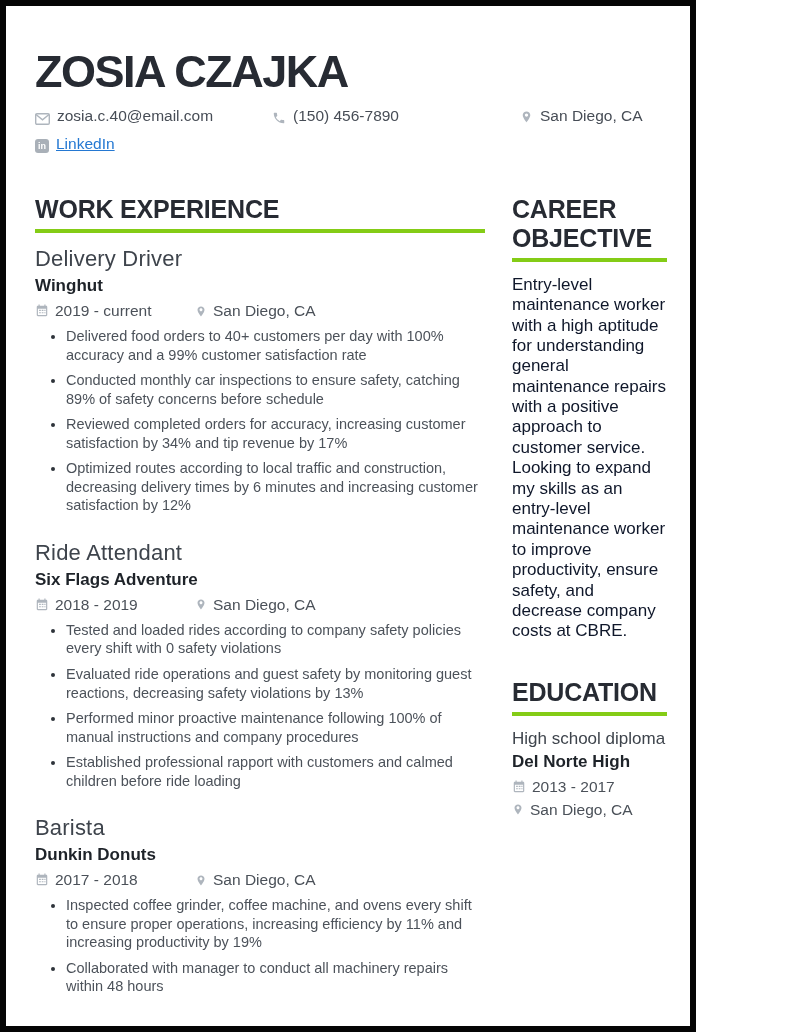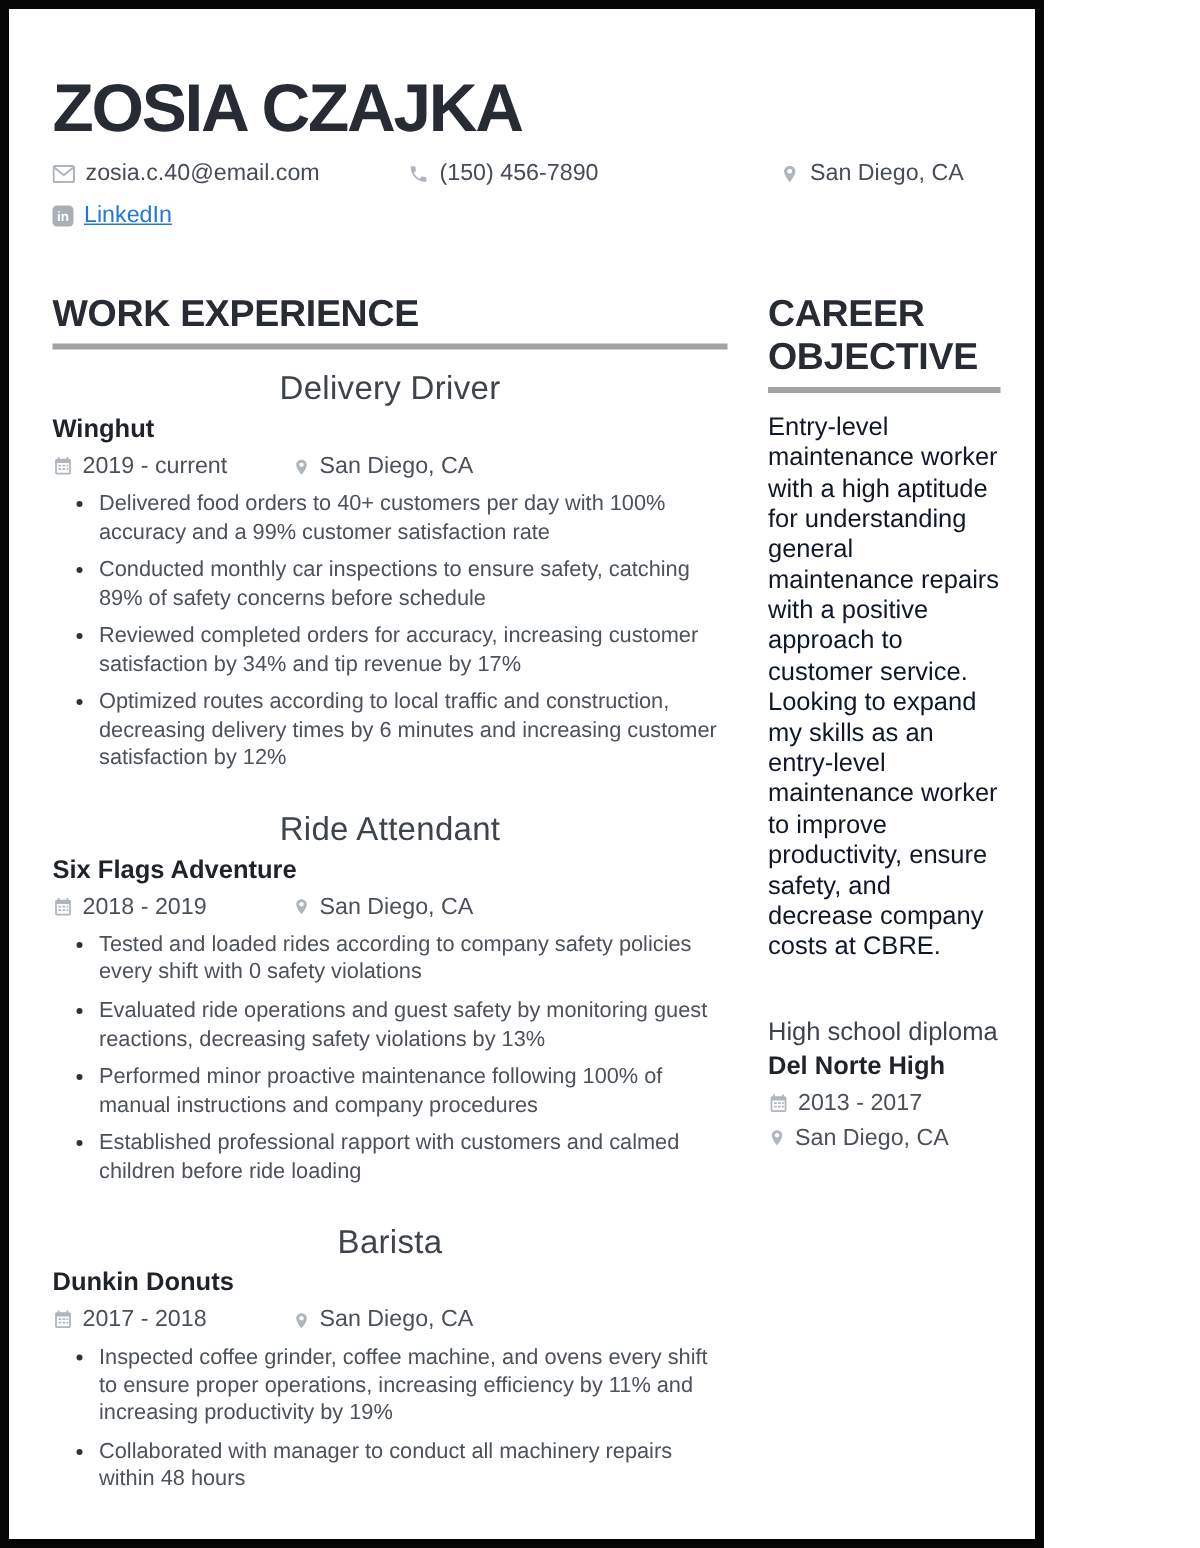--- a/index.html
+++ b/index.html
@@ -27,21 +27,21 @@
   .job-title-main {
     font-size: 26px;
     font-weight: 800;
     letter-spacing: -0.3px;
     color: #101419;
     margin-top: 8px;
   }
   .contact-rows { margin-top: 12px; }
   .contact-row { display: flex; align-items: center; }
   .contact-row + .contact-row { margin-top: 10px; }
-  .contact-item { display: flex; align-items: center; gap: 7px; font-size: 15.5px; color: #474d56; }
+  .contact-item { display: flex; align-items: flex-end; gap: 7px; font-size: 15.5px; color: #474d56; }
   .contact-item.email { width: 237px; }
   .contact-item.phone { width: 248px; }
   .icon { display: inline-flex; flex: 0 0 auto; align-items: center; justify-content: center; }
   .link {
     color: #2478d2;
     text-decoration: underline;
     font-size: 15.5px;
   }
   .li-badge {
     width: 14px; height: 14px;
@@ -60,28 +60,28 @@
   .columns { display: flex; gap: 27px; margin-top: 42px; }
   .col-left { width: 450px; flex: 0 0 auto; }
   .col-right { flex: 1 1 auto; min-width: 0; }
 
   h2.section-heading {
     font-size: 25px;
     font-weight: 800;
     letter-spacing: -0.2px;
     line-height: 1.15;
     color: #272b33;
-    border-bottom: 4px solid #a3a3a3;
+    border-bottom: 4px solid #84cc16;
     padding-bottom: 5px;
     margin-bottom: 13px;
   }
 
   
   .job + .job { margin-top: 25px; }
-  .job-role { font-size: 22px; font-weight: 400; color: #3e444c; letter-spacing: 0.2px; margin-bottom: 4px; text-align: center; }
+  .job-role { font-size: 22px; font-weight: 400; color: #3e444c; letter-spacing: 0.2px; margin-bottom: 4px; }
   .job-company { font-size: 17px; font-weight: 700; color: #1e2329; margin-bottom: 6px; }
   .meta-row { display: flex; align-items: center; font-size: 15.5px; color: #4b5159; }
   .meta-item { display: flex; align-items: center; gap: 6px; }
   .meta-item.dates { width: 160px; flex: 0 0 auto; }
   ul.bullets { margin: 7px 0 0; padding-left: 31px; list-style: disc outside; }
   ul.bullets li { font-size: 14.5px; line-height: 1.28; color: #4c525a; margin-bottom: 7px; }
   ul.bullets li::marker { color: #2e333a; font-size: 0.92em; }
 
   
   .section + .section { margin-top: 36px; }
@@ -238,20 +238,21 @@
     </div>
 
     <div class="col-right">
 
       <div class="section">
         <h2 class="section-heading">CAREER OBJECTIVE</h2>
         <p class="objective-text">Entry-level maintenance worker with a high aptitude for understanding general maintenance repairs with a positive approach to customer service. Looking to expand my skills as an entry-level maintenance worker to improve productivity, ensure safety, and decrease company costs at CBRE.</p>
       </div>
 
       <div class="section">
+        <h2 class="section-heading">EDUCATION</h2>
         <div class="edu-degree">High school diploma</div>
         <div class="edu-school">Del Norte High</div>
         <div class="edu-meta">
           <span class="icon">
             <svg width="14" height="14" viewBox="0 0 24 24">
                 <path fill="#aeb5bd" d="M19 3h-1V1h-2v2H8V1H6v2H5c-1.1 0-2 .9-2 2v14c0 1.1.9 2 2 2h14c1.1 0 2-.9 2-2V5c0-1.1-.9-2-2-2zm0 16H5V8h14v11z"></path>
                 <path fill="#aeb5bd" d="M7 10h3v2H7zm4.5 0h3v2h-3zm4.5 0h2v2h-2zM7 14h3v2H7zm4.5 0h3v2h-3zm4.5 0h2v2h-2z"></path>
               </svg>
           </span>
           <span>2013 - 2017</span>

